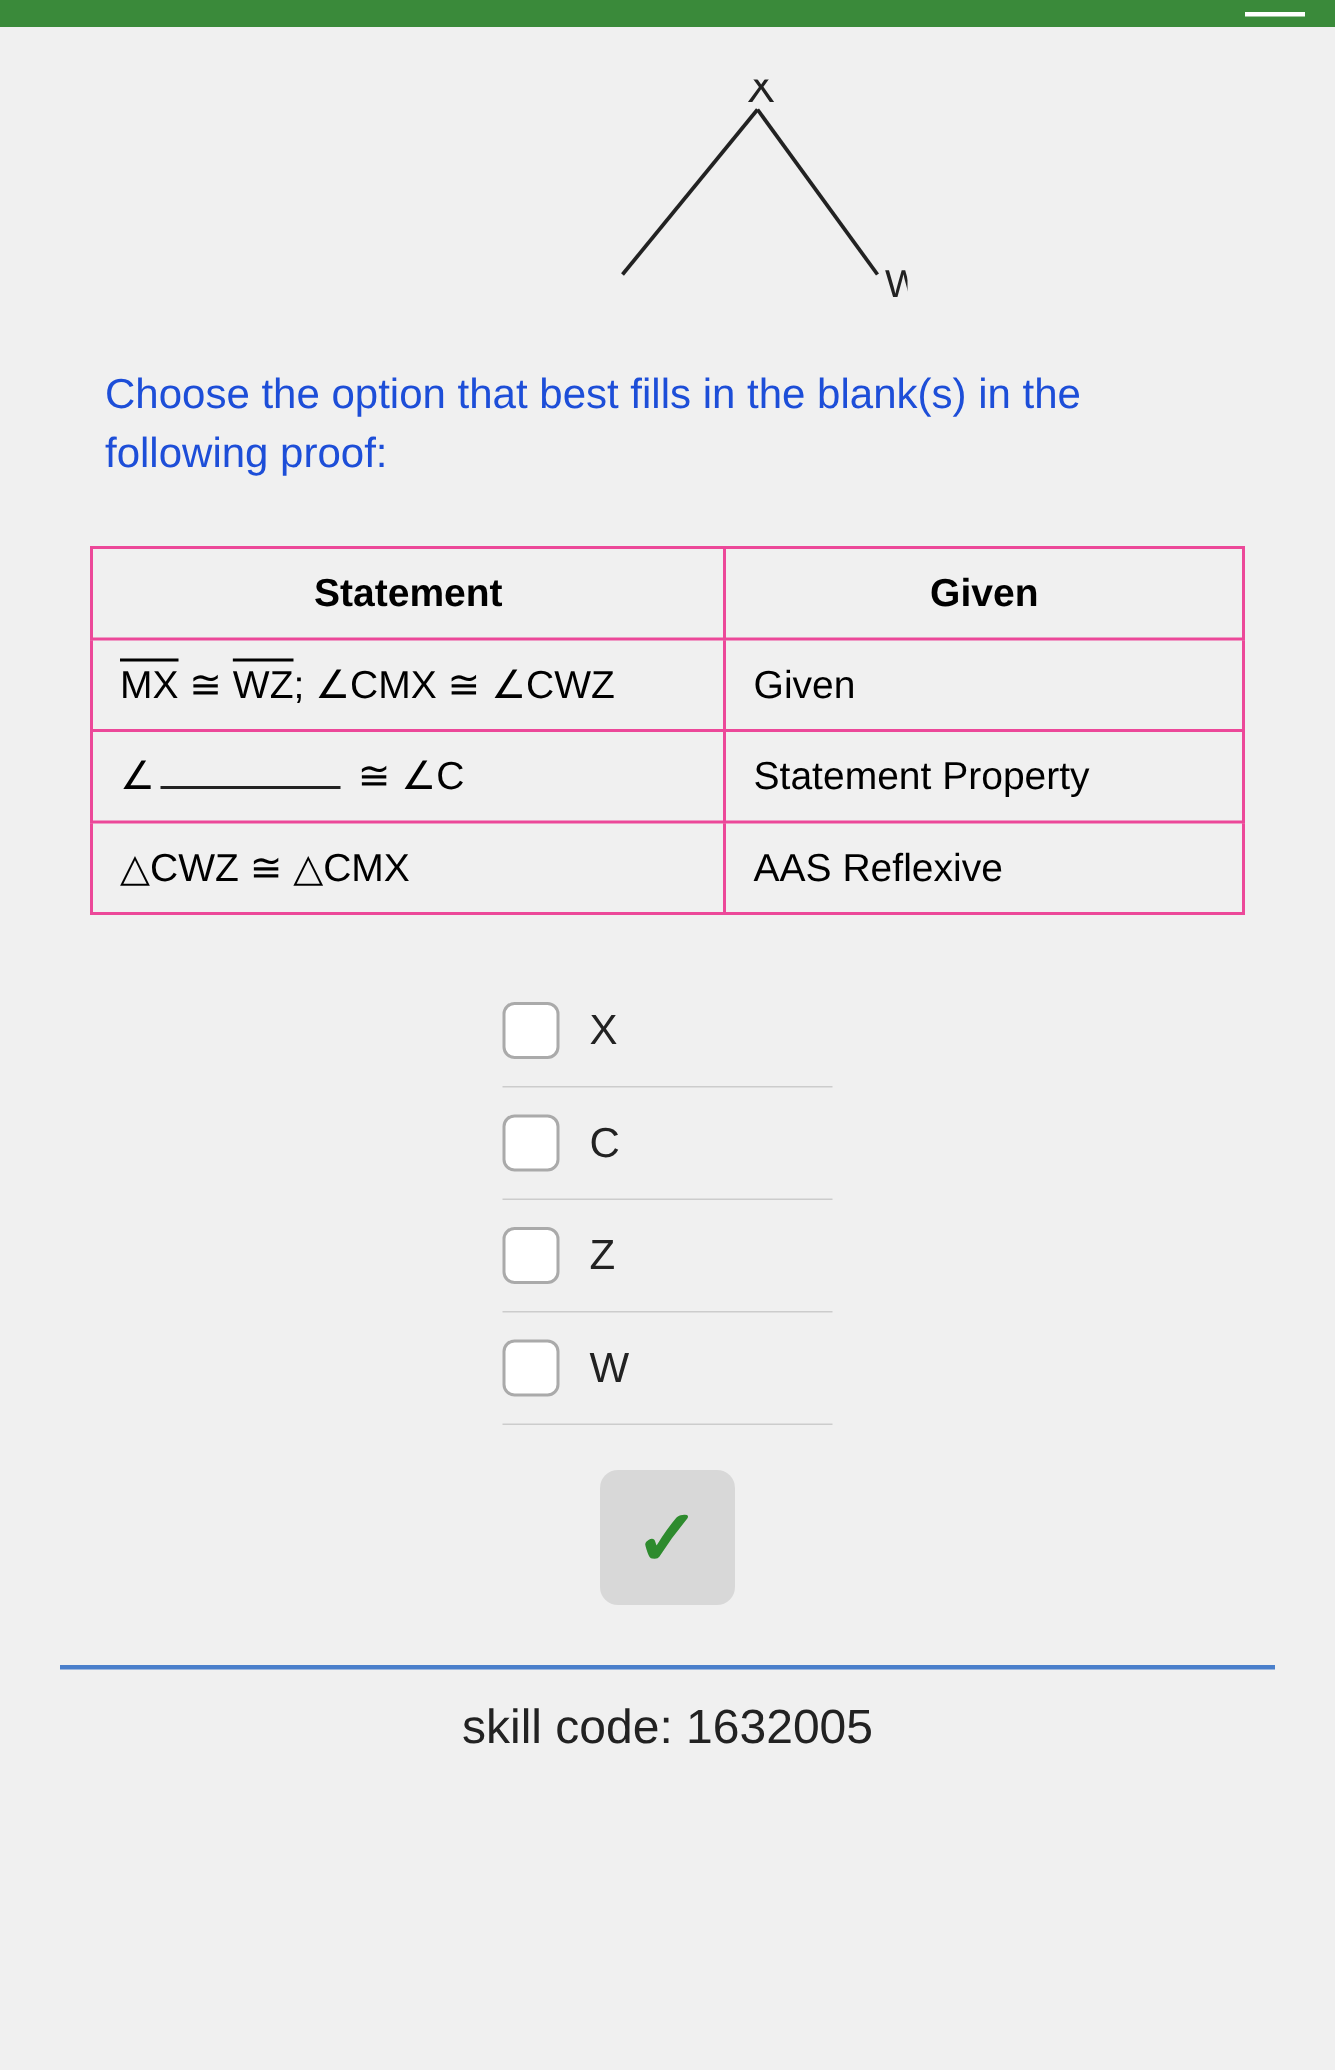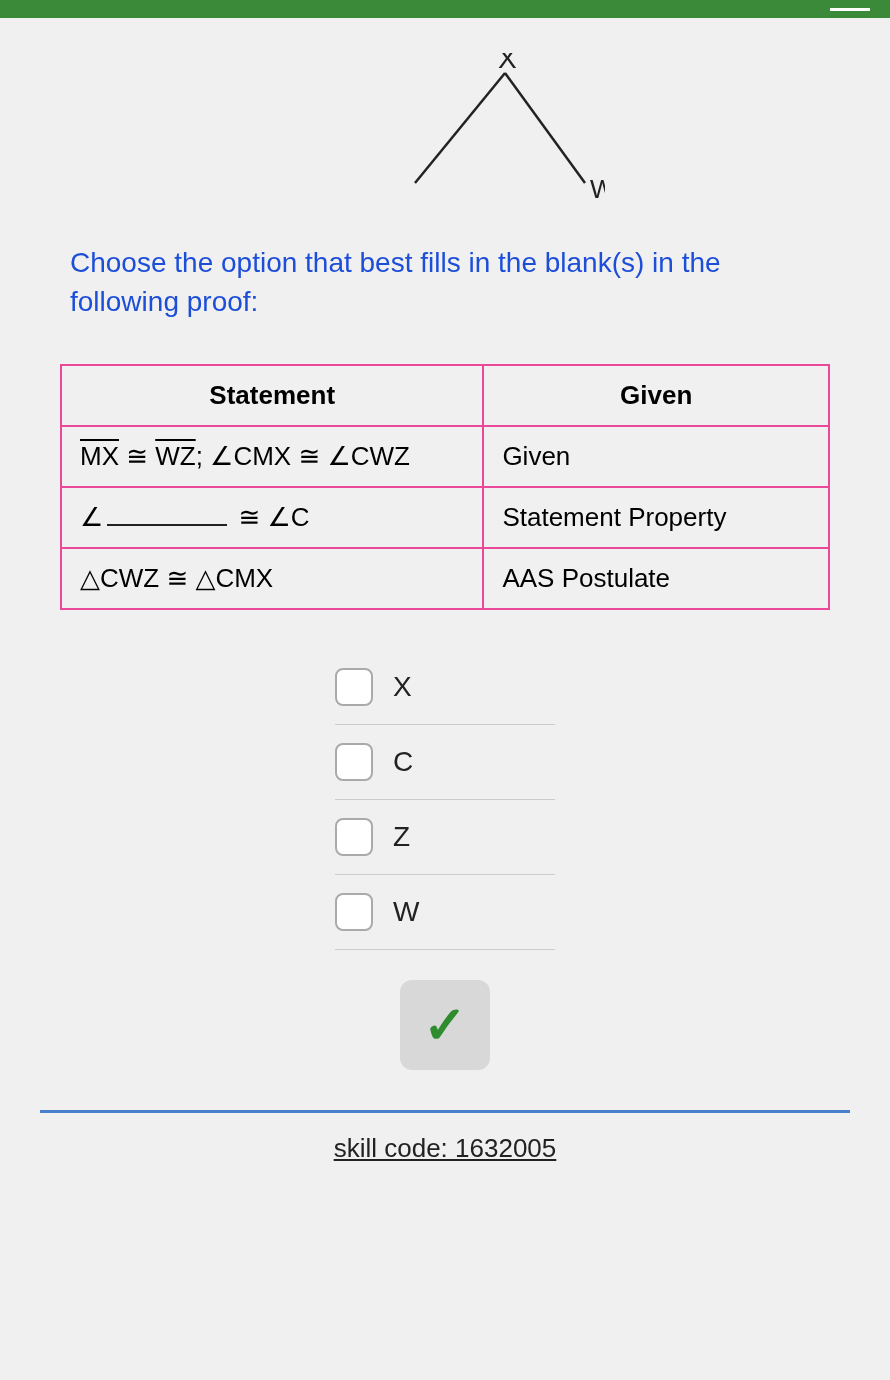--- a/index.html
+++ b/index.html
@@ -134,25 +134,24 @@
       color: #2e8b2e;
       font-weight: bold;
     }
     .divider-line {
       width: 100%;
       height: 3px;
       background: #4a7fcb;
       margin: 40px 0 20px 0;
     }
     .skill-code {
-      font-size: 26px;
+      font-size: 32px;
       color: #222;
       text-align: center;
       margin-bottom: 30px;
-      text-decoration: underline;
     }
     
     .triangle-svg {
       margin-top: 5px;
     }
   </style>
 </head>
 <body>
 
 <div class="top-bar">
@@ -199,21 +198,21 @@
         </td>
         <td>
           <span>Statement Property</span>
         </td>
       </tr>
       <tr>
         <td>
           <span class="math-text">△CWZ ≅ △CMX</span>
         </td>
         <td>
-          <span>AAS Postulate</span>
+          <span>AAS Reflexive</span>
         </td>
       </tr>
     </tbody>
   </table>
 
   <div class="options-area">
 
     <div class="option-row">
       <div class="option-checkbox"></div>
       <span class="option-label">X</span>

